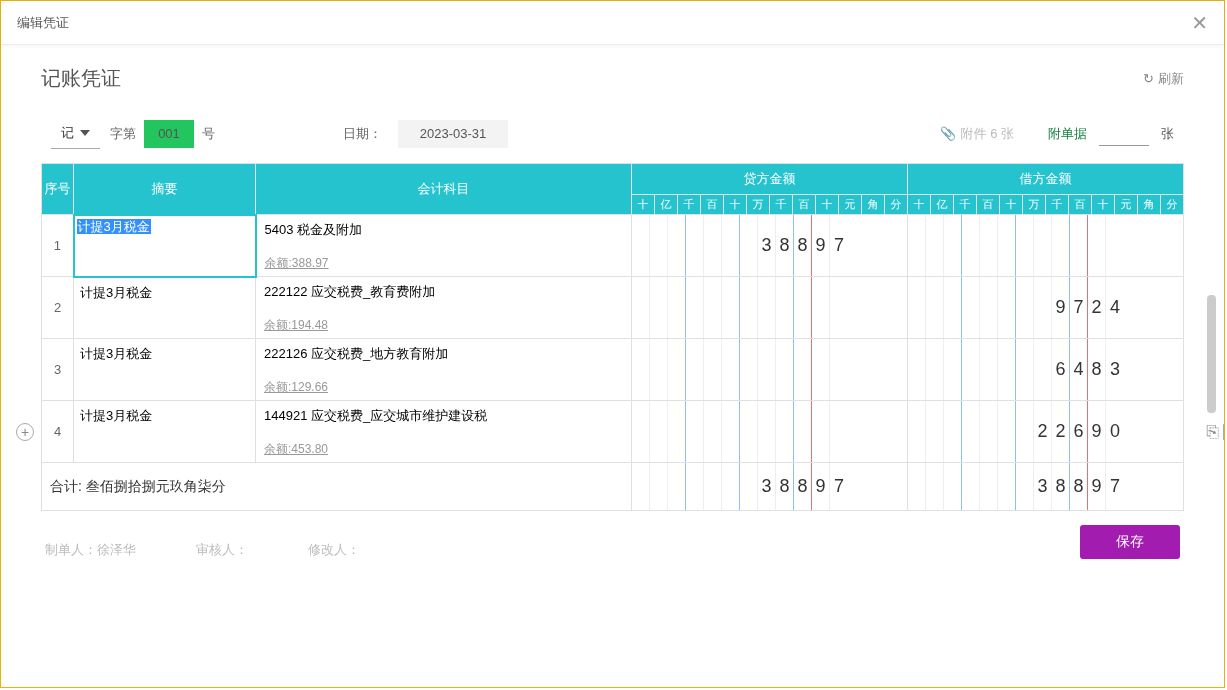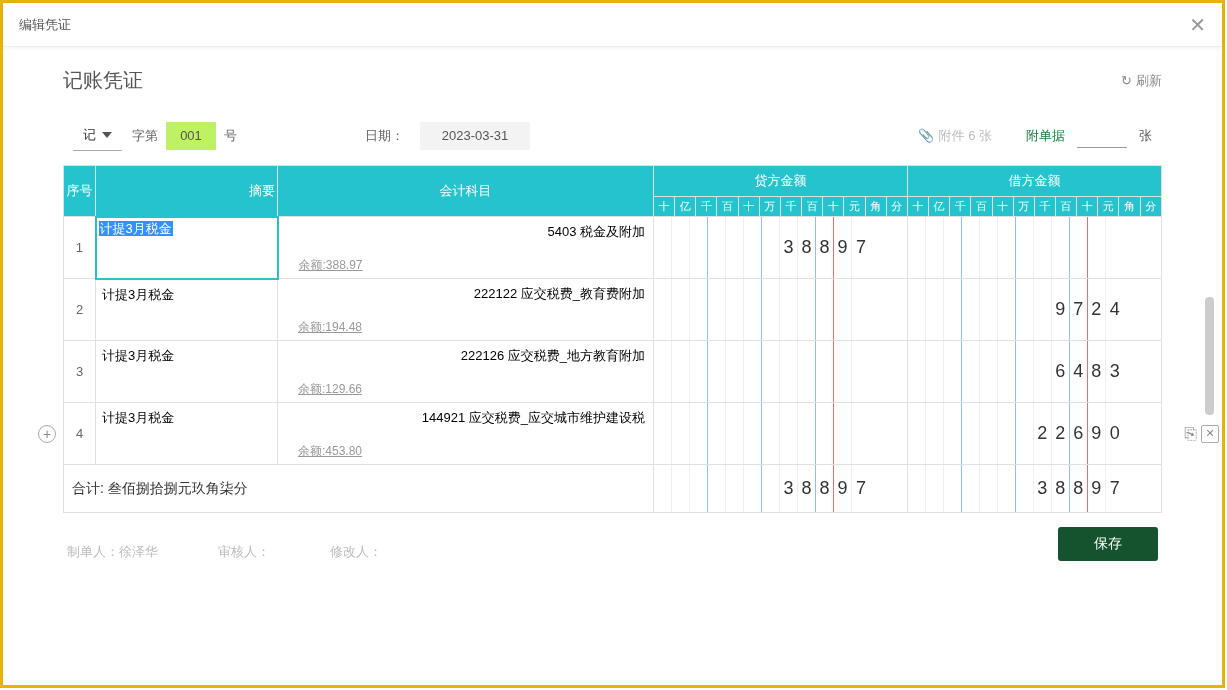--- a/index.html
+++ b/index.html
@@ -9,21 +9,21 @@
     }
     body {
       font-family: "Microsoft YaHei", Arial, sans-serif;
       font-size: 13px;
       background: #fff;
       color: #333;
     }
     .dialog {
       width: 1225px;
       height: 688px;
-      border: 3px solid #eab308;
+      border: 1px solid #eab308;
       position: relative;
     }
     .dialog-header {
       height: 44px;
       display: flex;
       align-items: center;
       padding: 0 16px;
       border-bottom: 1px solid #eee;
       box-shadow: 0 1px 4px rgba(0,0,0,0.05);
     }
@@ -31,21 +31,21 @@
       font-size: 13px;
       color: #555;
     }
     .close-btn {
       margin-left: auto;
       font-size: 20px;
       color: #999;
       cursor: pointer;
     }
     .dialog-body {
-      padding: 20px 60px;
+      padding: 20px 40px;
       height: calc(100% - 44px);
       overflow: hidden;
       position: relative;
     }
     .body-header {
       display: flex;
       align-items: center;
       margin-bottom: 26px;
     }
     .body-title {
@@ -83,21 +83,21 @@
       border-top: 6px solid #555;
     }
     .zidi-label {
       margin-left: 2px;
       color: #666;
     }
     .num-input {
       width: 50px;
       height: 28px;
       border: none;
-      background: #bef264;
+      background: #22c55e;
       text-align: center;
       font-size: 13px;
       color: #555;
     }
     .hao-label {
       color: #666;
       margin-right: 26px;
     }
     .date-label {
       color: #666;
@@ -156,21 +156,21 @@
       font-size: 13px;
     }
     .thead th.small {
       font-size: 11px;
       padding: 2px 0;
     }
     th, td {
       border: 1px solid #e0e0e0;
     }
     .col-seq { width: 32px; margin-left: 8px; }
-    .col-summary { width: 182px; text-align: right; }
+    .col-summary { width: 182px; }
     .col-subject { width: 376px; }
     .col-digit { width: 18px; }
     
     tbody td {
       height: 62px;
       vertical-align: top;
       padding: 0;
       position: relative;
     }
     td.seq {
@@ -191,29 +191,28 @@
     .summary-text-sel {
       background: #3390ff;
       color: #fff;
       padding: 0 1px;
       display: inline;
     }
     td.subject {
       padding: 6px 8px 2px 8px;
       font-size: 13px;
       position: relative;
-      text-align: right;
     }
     .subject-main {
       color: #000;
     }
     .subject-bal {
       position: absolute;
       bottom: 4px;
-      left: 20px;
+      left: 8px;
       color: #999;
       font-size: 12px;
       text-decoration: underline;
     }
     
     .tfoot td {
       height: 48px;
       vertical-align: middle;
     }
     .total-label {
@@ -267,21 +266,21 @@
     .voucher-footer {
       display: flex;
       align-items: flex-end;
       padding: 14px 4px;
       color: #bbb;
       font-size: 13px;
       gap: 60px;
     }
     .save-btn {
       margin-left: auto;
-      background: #14532d;
+      background: #a21caf;
       color: #fff;
       border: none;
       border-radius: 3px;
       width: 100px;
       height: 34px;
       font-size: 14px;
       cursor: pointer;
     }
 
     

